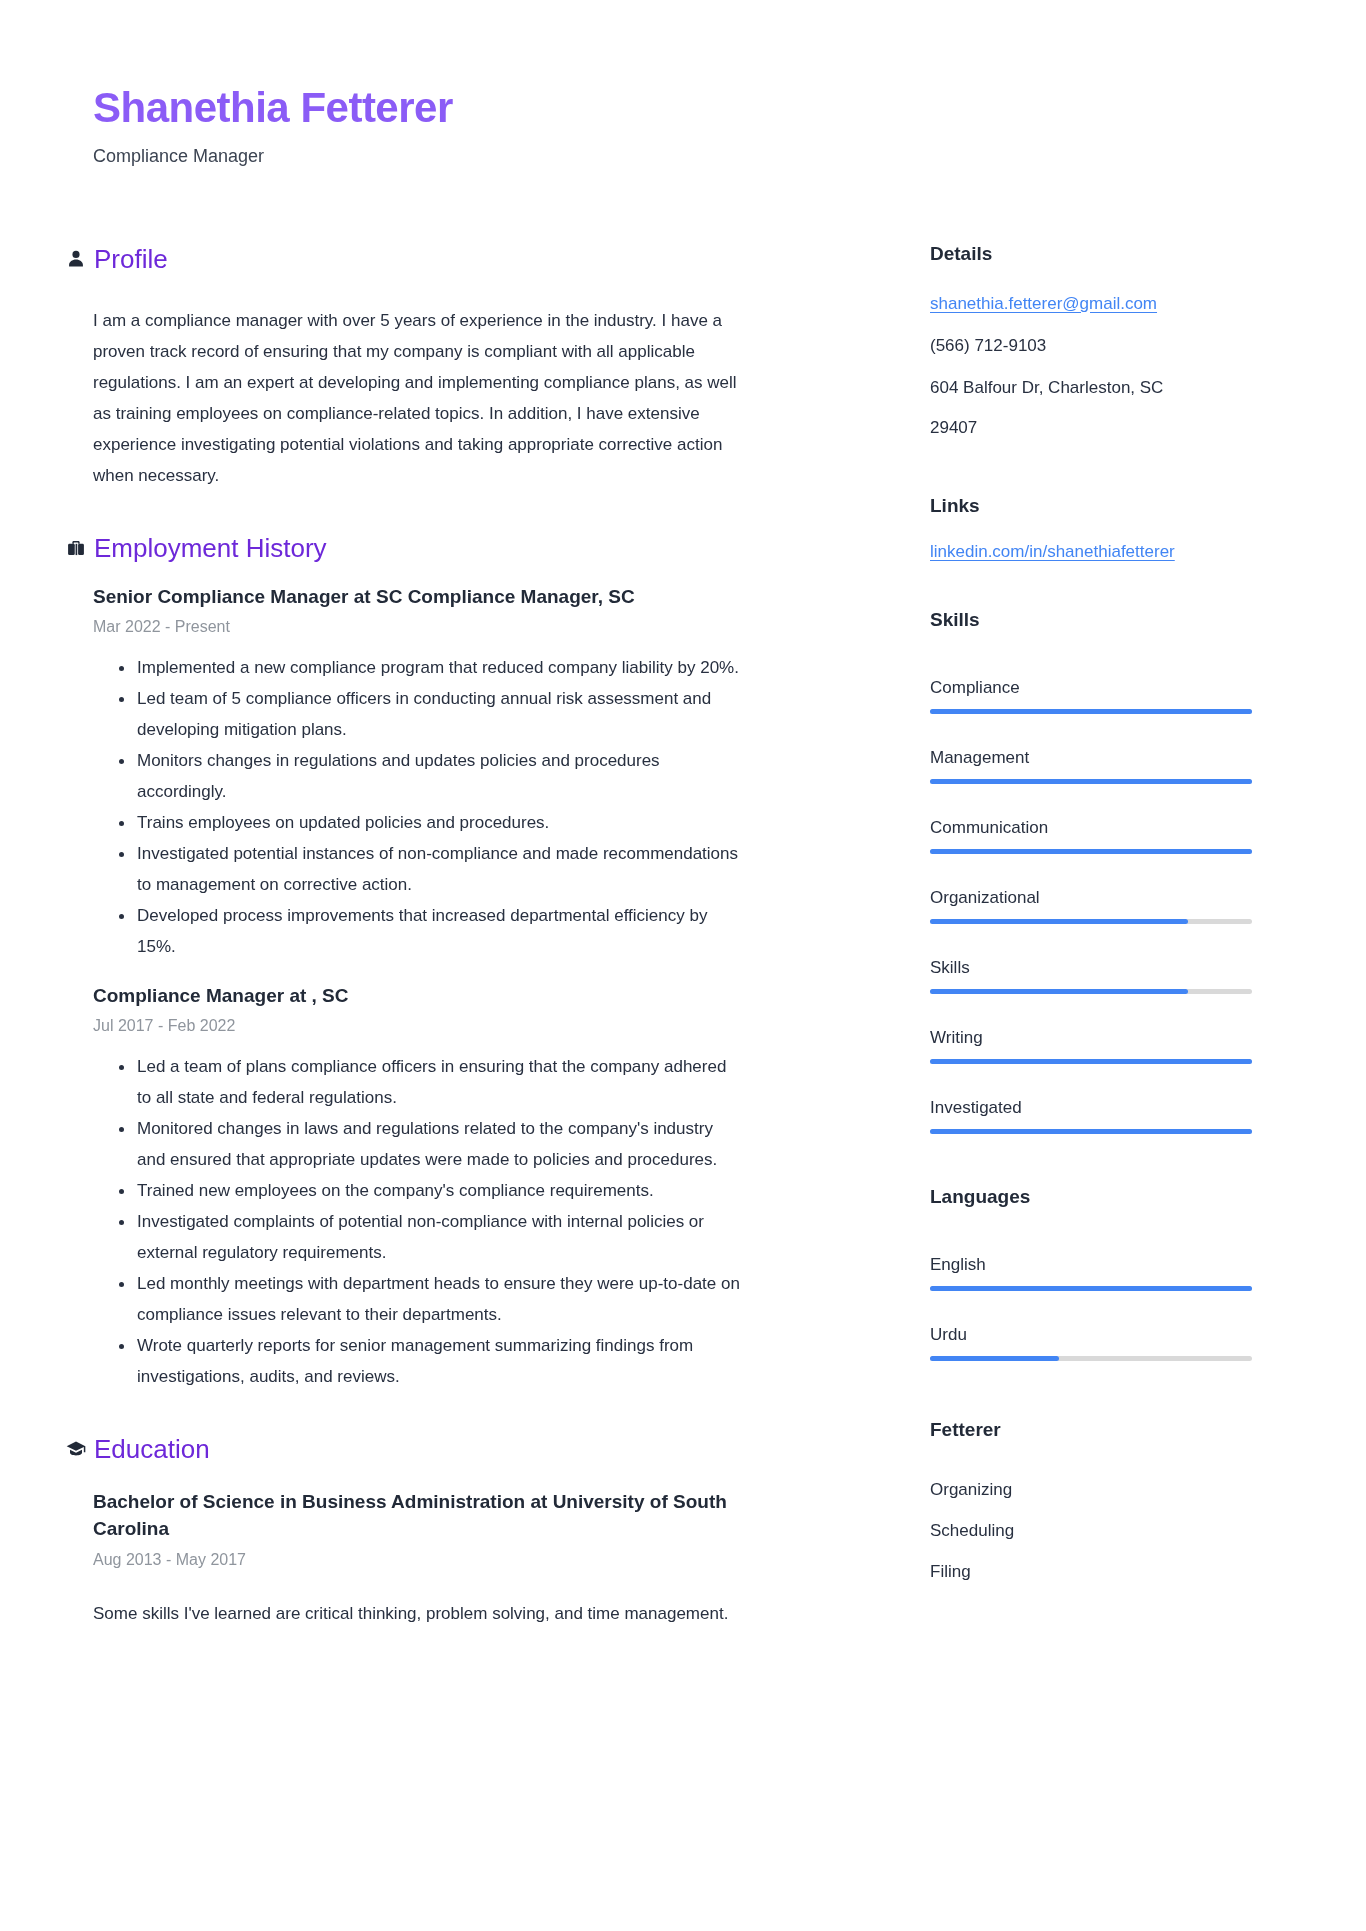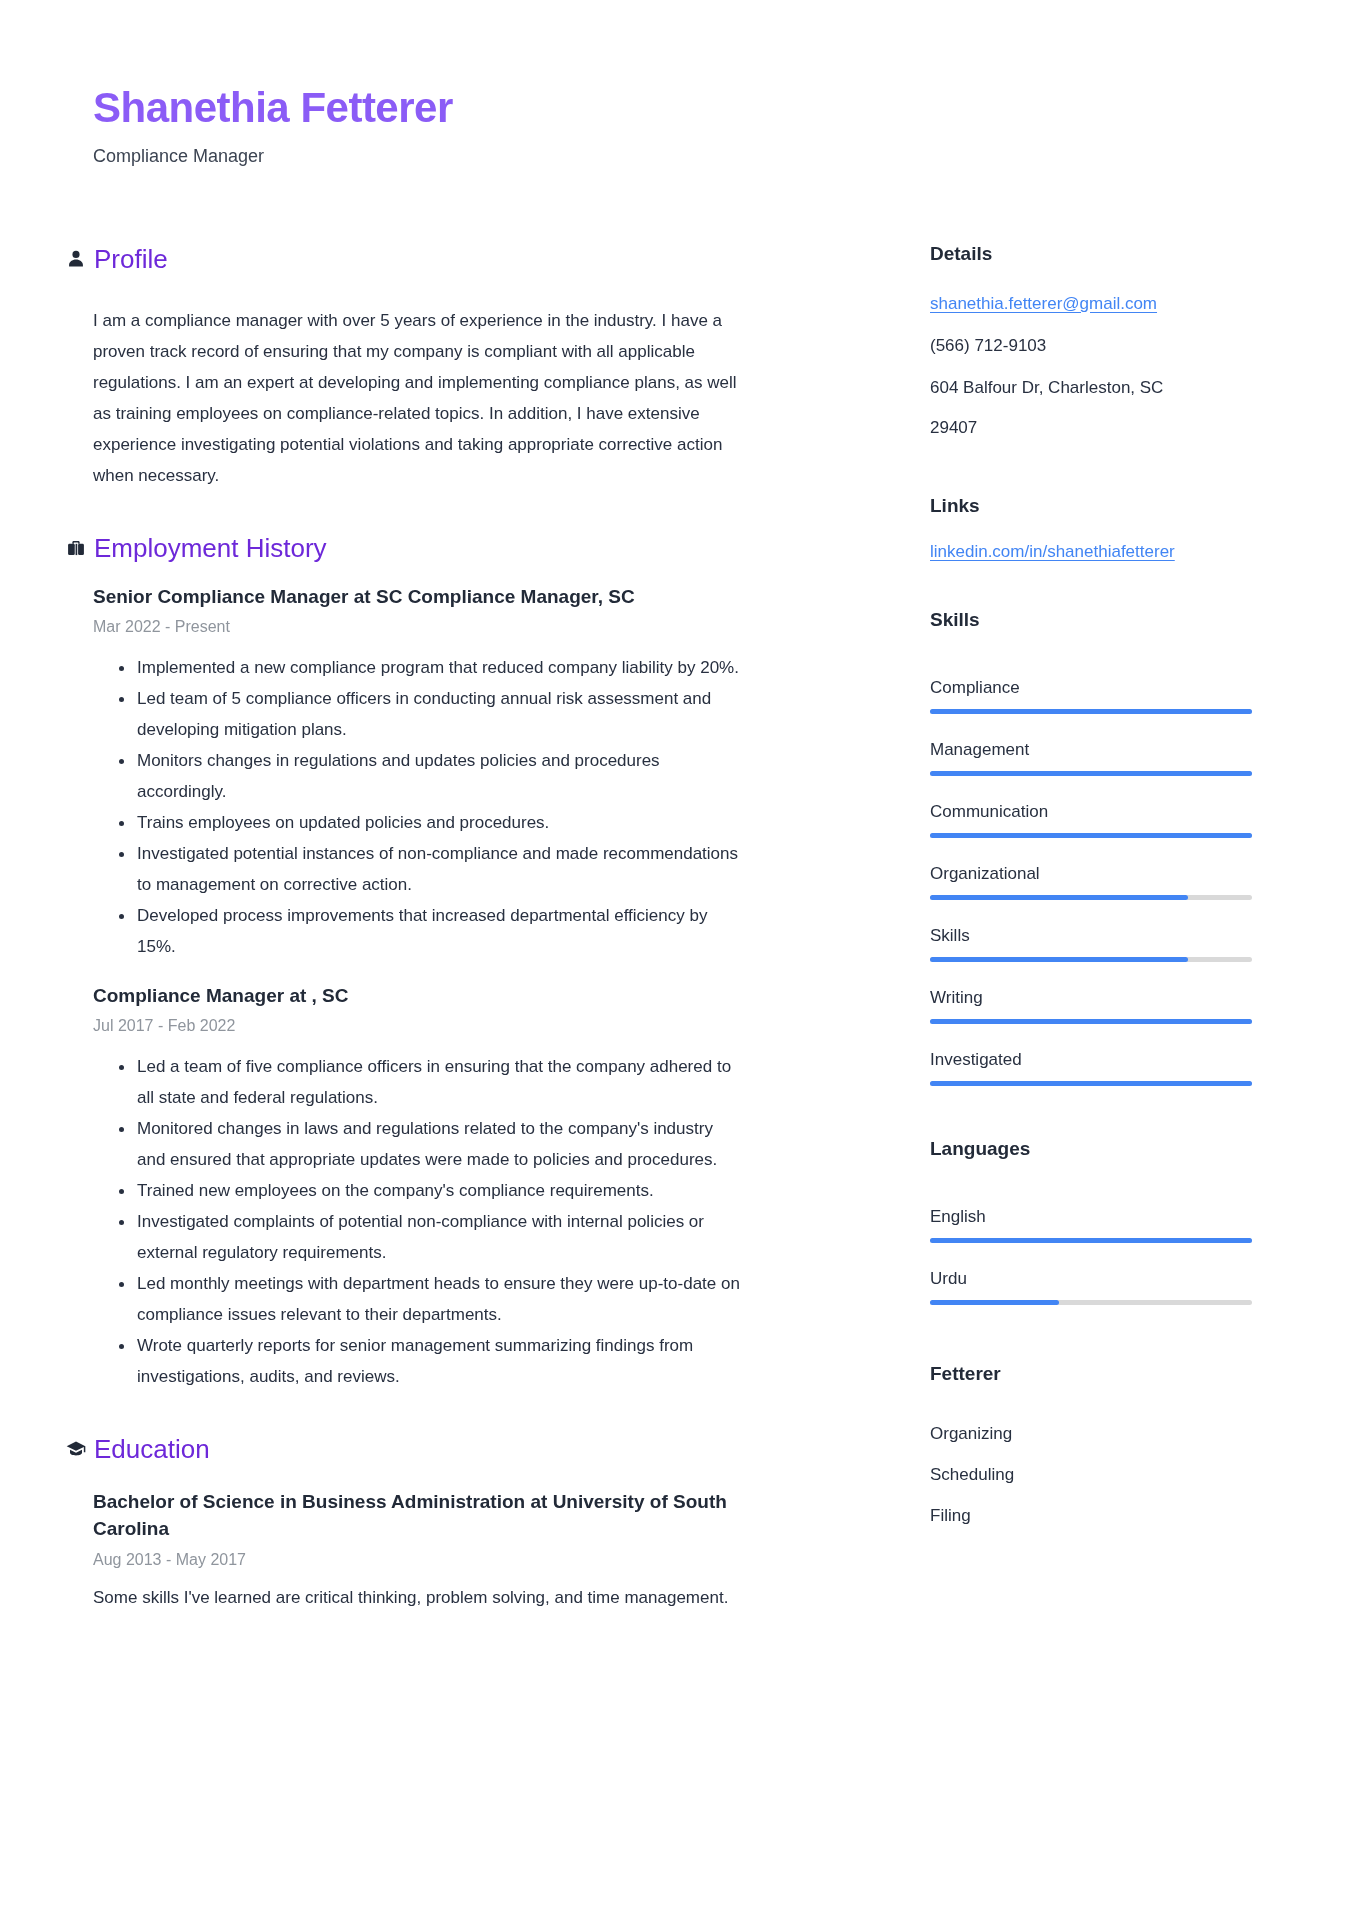--- a/index.html
+++ b/index.html
@@ -24,36 +24,36 @@
   .sec-head h2 { font-size: 26px; line-height: 30px; font-weight: 400; color: #6d28d9; }
 
   .body-text { font-size: 17px; line-height: 31px; margin: 31px 0 0 28px; }
 
   .job h3, .degree { font-size: 19px; line-height: 24px; font-weight: 700; color: #222a38; margin: 22px 0 0 28px; }
   .degree { line-height: 27px; margin-top: 24px; }
   .dates { font-size: 16px; line-height: 20px; color: #8f959d; margin: 8px 0 0 28px; }
   .job ul { margin: 15px 0 0 28px; padding-left: 42px; list-style: disc; }
   .job li { font-size: 17px; line-height: 31px; padding-left: 2px; }
   .job li::marker { color: #283040; font-size: 15px; }
-  .edu-desc { font-size: 17px; line-height: 31px; margin: 12px 0 0 28px; }
+  .edu-desc { font-size: 17px; line-height: 31px; margin: 28px 0 0 28px; }
 
   
   .side-h { font-size: 19px; line-height: 24px; font-weight: 700; color: #222a38; }
   .side-h.links-h { margin-top: 54px; }
   .side-h.skills-h { margin-top: 44px; }
   .side-h.languages-h { margin-top: 51px; }
   .side-h.hobbies-h { margin-top: 57px; }
   .contact { font-size: 17px; line-height: 24px; color: #283040; }
   .contact.gap { margin-top: 18px; }
   .contact.tight { margin-top: 16px; }
   a.blue-link { font-size: 17px; line-height: 24px; color: #4285f4; text-decoration: underline; text-underline-offset: 3px; display: inline-block; }
   a.email { margin-top: 26px; }
   a.linkedin { margin-top: 22px; }
 
-  .meter-row { margin-top: 24px; }
+  .meter-row { margin-top: 32px; }
   .meter-row.first { margin-top: 44px; }
   .meter-label { font-size: 17px; line-height: 24px; color: #283040; }
   .bar { position: relative; height: 5px; background: #d9d9d9; border-radius: 3px; margin-top: 9px; width: 100%; }
   .bar .fill { position: absolute; left: 0; top: 0; height: 100%; background: #4285f4; border-radius: 3px; }
 
   .hobby-list { margin-top: 36px; }
   .hobby { font-size: 17px; line-height: 24px; }
   .hobby + .hobby { margin-top: 17px; }
 </style>
 </head>
@@ -104,21 +104,21 @@
             <li>Trains employees on updated policies and procedures.</li>
             <li>Investigated potential instances of non-compliance and made recommendations to management on corrective action.</li>
             <li>Developed process improvements that increased departmental efficiency by 15%.</li>
           </ul>
         </div>
 
         <div class="job">
           <h3>Compliance Manager at , SC</h3>
           <div class="dates">Jul 2017 - Feb 2022</div>
           <ul>
-            <li>Led a team of five compliance officers in ensuring that the company adhered to all state and federal regulations.</li>
+            <li>Led a team of plans compliance officers in ensuring that the company adhered to all state and federal regulations.</li>
             <li>Monitored changes in laws and regulations related to the company's industry and ensured that appropriate updates were made to policies and procedures.</li>
             <li>Trained new employees on the company's compliance requirements.</li>
             <li>Investigated complaints of potential non-compliance with internal policies or external regulatory requirements.</li>
             <li>Led monthly meetings with department heads to ensure they were up-to-date on compliance issues relevant to their departments.</li>
             <li>Wrote quarterly reports for senior management summarizing findings from investigations, audits, and reviews.</li>
           </ul>
         </div>
       </section>
 
       <section class="sec-education">

